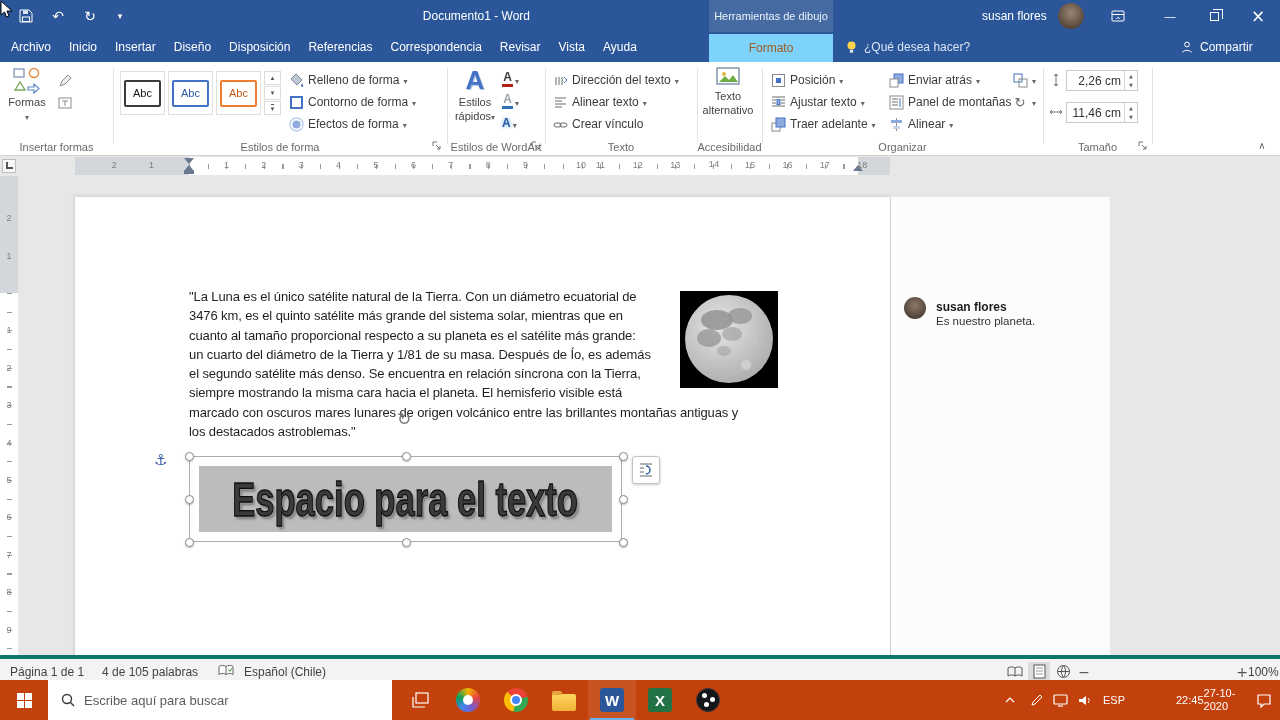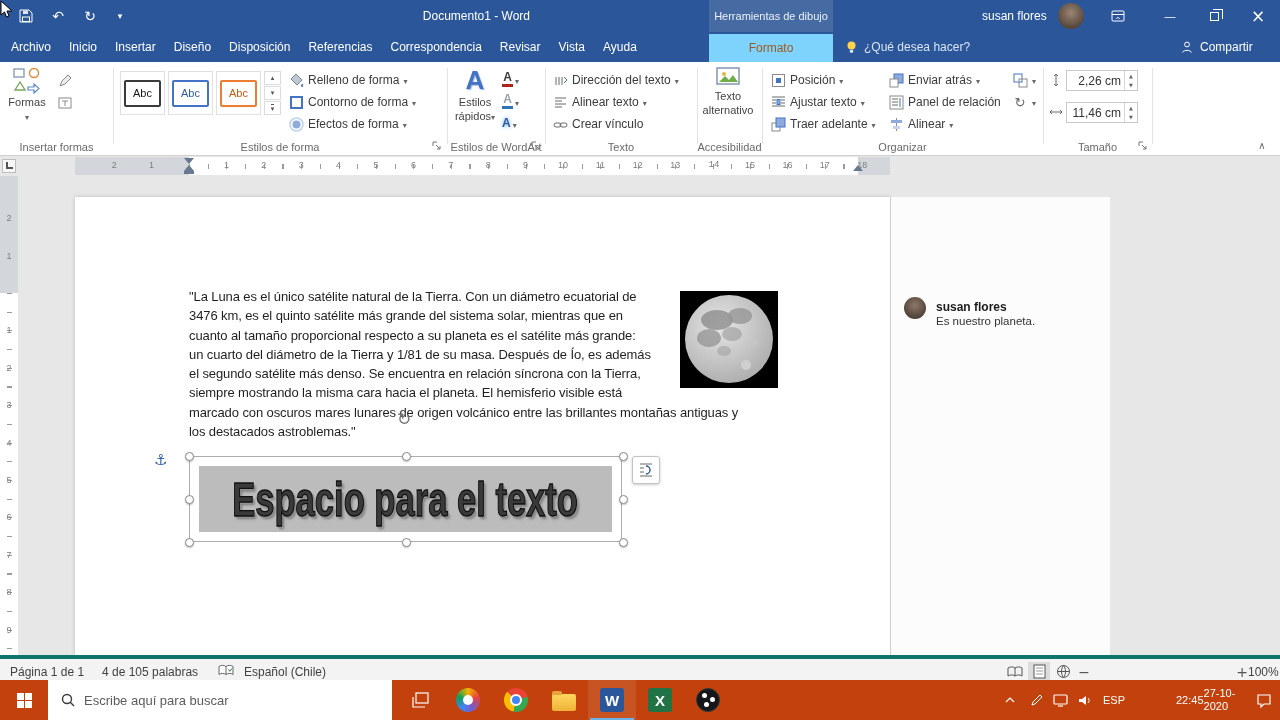--- a/index.html
+++ b/index.html
@@ -389,21 +389,21 @@
         <span class="ddb"></span>
     </div>
     <div class="rbtn" style="left:888px;top:30px">
       <span class="ricon">
           <svg width="15" height="15">
             <rect x="1" y="1" width="13" height="13" fill="none" stroke="#8a8a8a"></rect>
             <path d="M3 4h6M3 7h6M3 10h6" stroke="#6b6b6b" fill="none"></path>
             <path d="M11 3v9" stroke="#4472c4"></path>
           </svg>
         </span>
-      <span>Panel de relación</span>
+      <span>Panel de montañas</span>
     </div>
     <div class="rbtn" style="left:888px;top:52px">
       <span class="ricon">
           <svg width="15" height="15">
             <path d="M7.5 1v13" stroke="#8a8a8a"></path>
             <rect x="2" y="3" width="11" height="3" fill="#8faadc"></rect>
             <rect x="4" y="9" width="7" height="3" fill="#c5d5ef"></rect>
           </svg>
         </span>
       <span>Alinear</span>
@@ -471,21 +471,21 @@
     <i class="tri triu" style="left:778px;top:8px"></i>
   <span class="rnum" style="left: 151.4px;">1</span>
       <span class="rnum" style="left: 188.8px;">2</span>
       <span class="rnum" style="left: 226.2px;">3</span>
       <span class="rnum" style="left: 263.6px;">4</span>
       <span class="rnum" style="left: 301px;">5</span>
       <span class="rnum" style="left: 338.4px;">6</span>
       <span class="rnum" style="left: 375.8px;">7</span>
       <span class="rnum" style="left: 413.2px;">8</span>
       <span class="rnum" style="left: 450.6px;">9</span>
-      <span class="rnum" style="left: 488px;">10</span>
+      <span class="rnum" style="left: 506px;">10</span>
       <span class="rnum" style="left: 525.4px;">11</span>
       <span class="rnum" style="left: 562.8px;">12</span>
       <span class="rnum" style="left: 600.2px;">13</span>
       <span class="rnum" style="left: 639px; font-family: Liberation Mono, monospace;">14</span>
       <span class="rnum" style="left: 675px;">15</span>
       <span class="rnum" style="left: 712.4px;">16</span>
       <span class="rnum" style="left: 749.8px;">17</span>
       <span class="rnum" style="left: 787.2px;">18</span>
       <span class="rnum" style="left: 76.6px;">1</span>
       <span class="rnum" style="left: 39.2px;">2</span>

